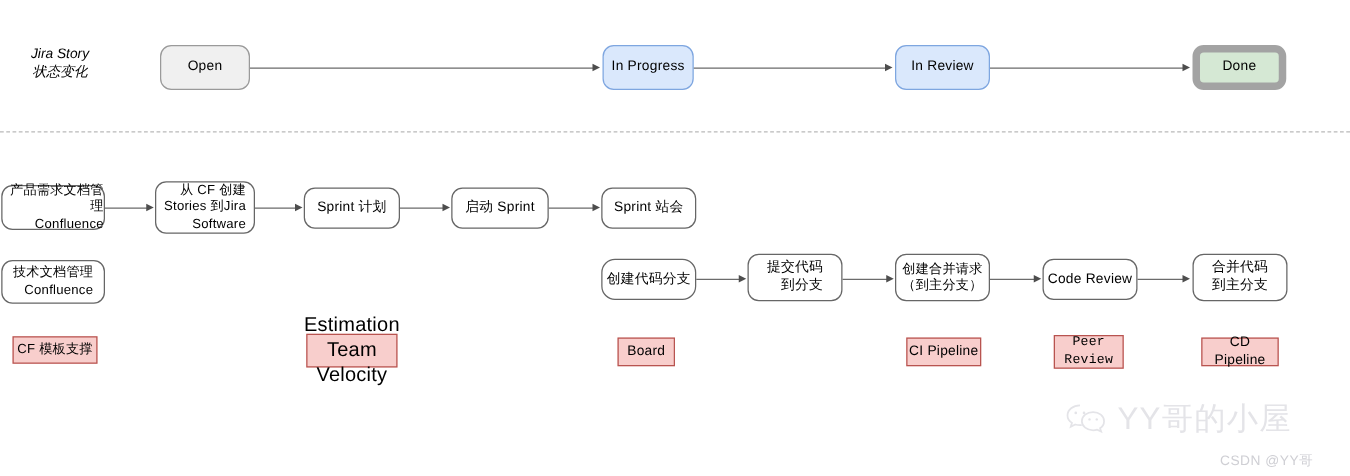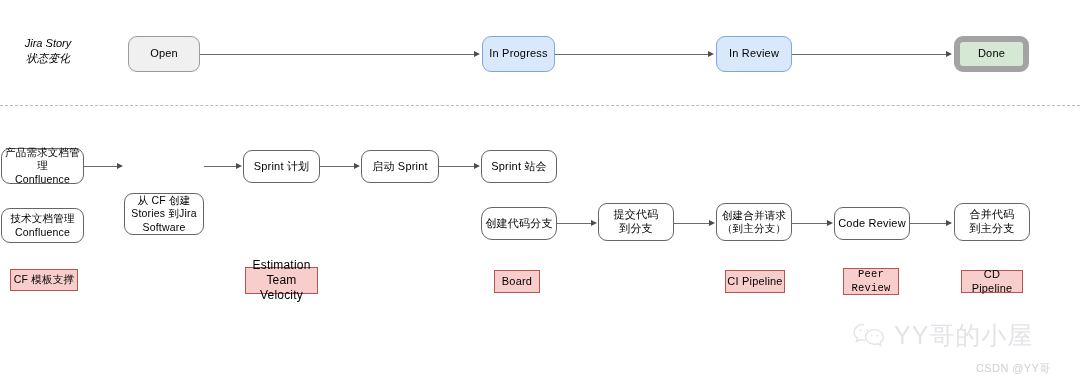--- a/index.html
+++ b/index.html
@@ -31,20 +31,21 @@
     text-align: center;
     line-height: 1.25;
     font-size: 11px;
     white-space: pre-line;
     letter-spacing: .2px;
   }
   .rounded {
     border-radius: 9px;
     border: 1px solid #666666;
     background: #ffffff;
+    text-align: right;
   }
   .rect {
     border-radius: 0;
     border: 1px solid #b85450;
     background: #f8cecc;
   }
   .state-open {
     background: #f0f0f0;
     border: 1px solid #9a9a9a;
   }
@@ -129,21 +130,21 @@
   <div class="conn" style="left:555px; top:54px; width:155px;"></div>
   <div class="arrowhead" style="left:708px; top:50.5px;"></div>
 
   <div class="conn" style="left:792px; top:54px; width:156px;"></div>
   <div class="arrowhead" style="left:946px; top:50.5px;"></div>
 
   <div class="divider" style="top:105px;"></div>
 
   <div class="node rounded" style="left:1px; top:148px; width:83px; height:36px; font-size:10.5px;">产品需求文档管理
 Confluence</div>
-  <div class="node rounded" style="left:124px; top:145px; width:80px; height:42px; font-size:10.5px;margin-top:48px;">从 CF 创建
+  <div class="node rounded" style="left:124px; top:145px; width:80px; height:42px; font-size:10.5px;">从 CF 创建
 Stories 到Jira
 Software</div>
   <div class="node rounded" style="left:243px; top:150px; width:77px; height:33px;">Sprint 计划</div>
   <div class="node rounded" style="left:361px; top:150px; width:78px; height:33px;">启动 Sprint</div>
   <div class="node rounded" style="left:481px; top:150px; width:76px; height:33px;">Sprint 站会</div>
 
   <div class="conn" style="left:84px; top:166px; width:34px;"></div>
   <div class="arrowhead" style="left:117px; top:162.5px;"></div>
 
   <div class="conn" style="left:204px; top:166px; width:33px;"></div>
@@ -172,21 +173,21 @@
   <div class="conn" style="left:674px; top:223px; width:36px;"></div>
   <div class="arrowhead" style="left:709px; top:219.5px;"></div>
 
   <div class="conn" style="left:792px; top:223px; width:36px;"></div>
   <div class="arrowhead" style="left:827px; top:219.5px;"></div>
 
   <div class="conn" style="left:910px; top:223px; width:38px;"></div>
   <div class="arrowhead" style="left:946px; top:219.5px;"></div>
 
   <div class="node rect" style="left:10px; top:269px; width:68px; height:22px; font-size:10.5px;">CF 模板支撑</div>
-  <div class="node rect" style="left:245px; top:267px; width:73px; height:27px; font-size:12px;">Estimation
+  <div class="node rect" style="left:245px; top:267px; width:73px; height:27px; font-size:16px;">Estimation
 Team Velocity</div>
   <div class="node rect" style="left:494px; top:270px; width:46px; height:23px;">Board</div>
   <div class="node rect" style="left:725px; top:270px; width:60px; height:23px;">CI Pipeline</div>
   <div class="node rect" style="left:843px; top:268px; width:56px; height:27px; font-size:10.5px;font-family:Liberation Mono, monospace;">Peer
 Review</div>
   <div class="node rect" style="left:961px; top:270px; width:62px; height:23px;">CD Pipeline</div>
 
   <div class="watermark" style="left:852px; top:322px;">
     <span class="wm-icon">
       <svg width="34" height="26" viewBox="0 0 34 26" fill="none" stroke="#e4e4e8" stroke-width="1.4">

